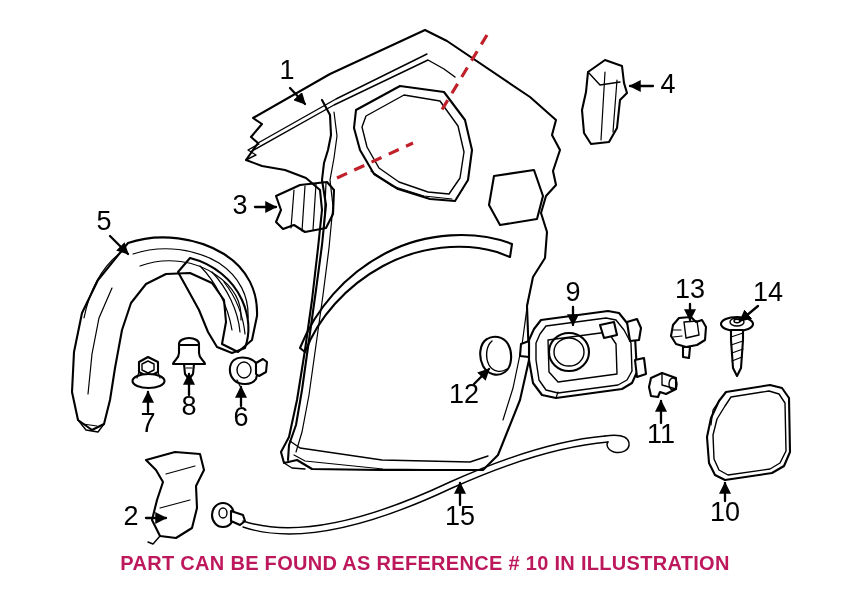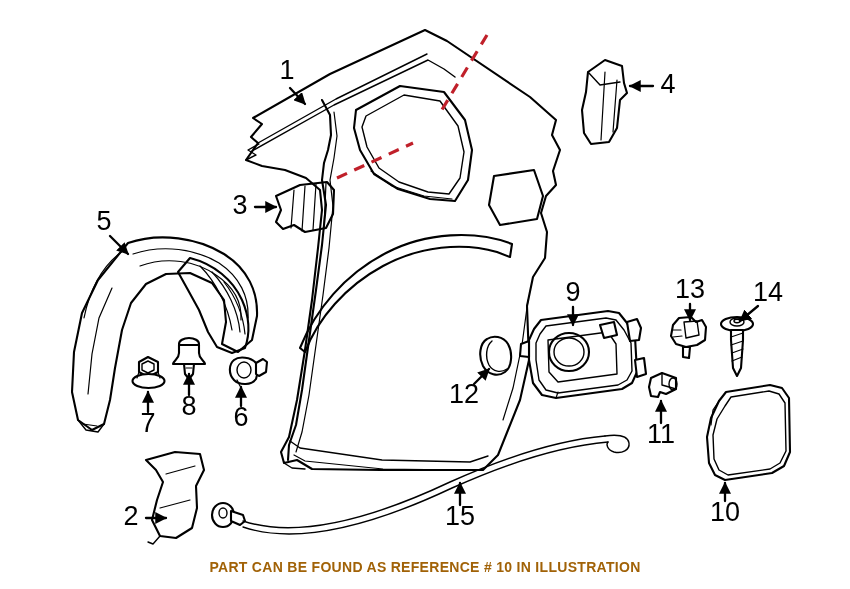--- a/index.html
+++ b/index.html
@@ -79,24 +79,24 @@
     text-anchor: middle;
     dominant-baseline: middle;
   }
   .footer-note {
     position: absolute;
     left: 0;
     right: 0;
     bottom: 14px;
     text-align: center;
     font-family: "Liberation Sans", sans-serif;
-    font-size: 14px;
+    font-size: 20px;
     font-weight: bold;
     letter-spacing: 0.3px;
-    color: #a16207;
+    color: #be185d;
     user-select: none;
   }
 </style>
 </head>
 <body>
 
 <div id="diagram-root">
 
   <svg id="parts-svg" viewBox="0 0 850 589" xmlns="http://www.w3.org/2000/svg">
 

